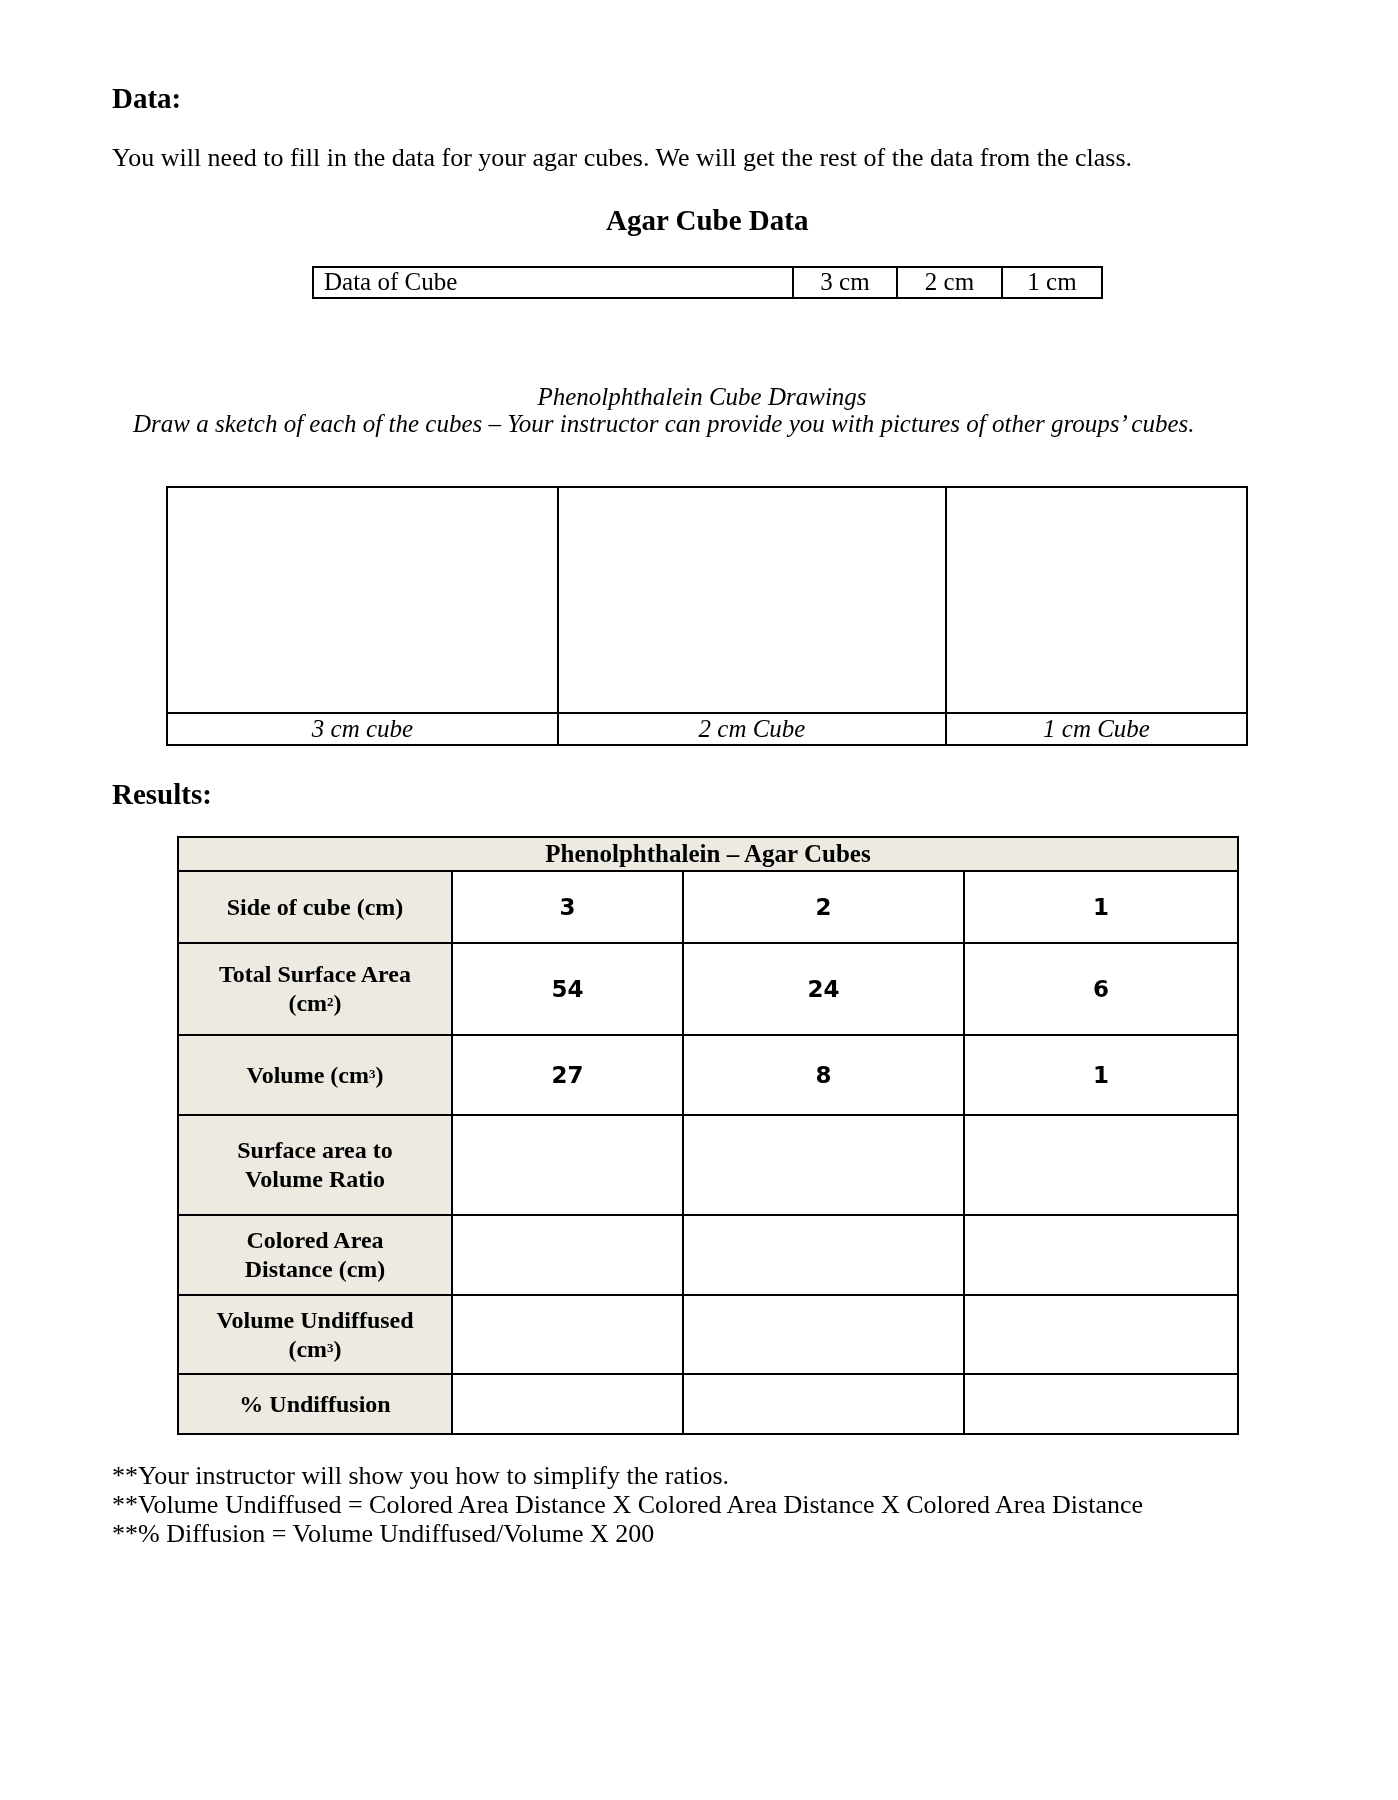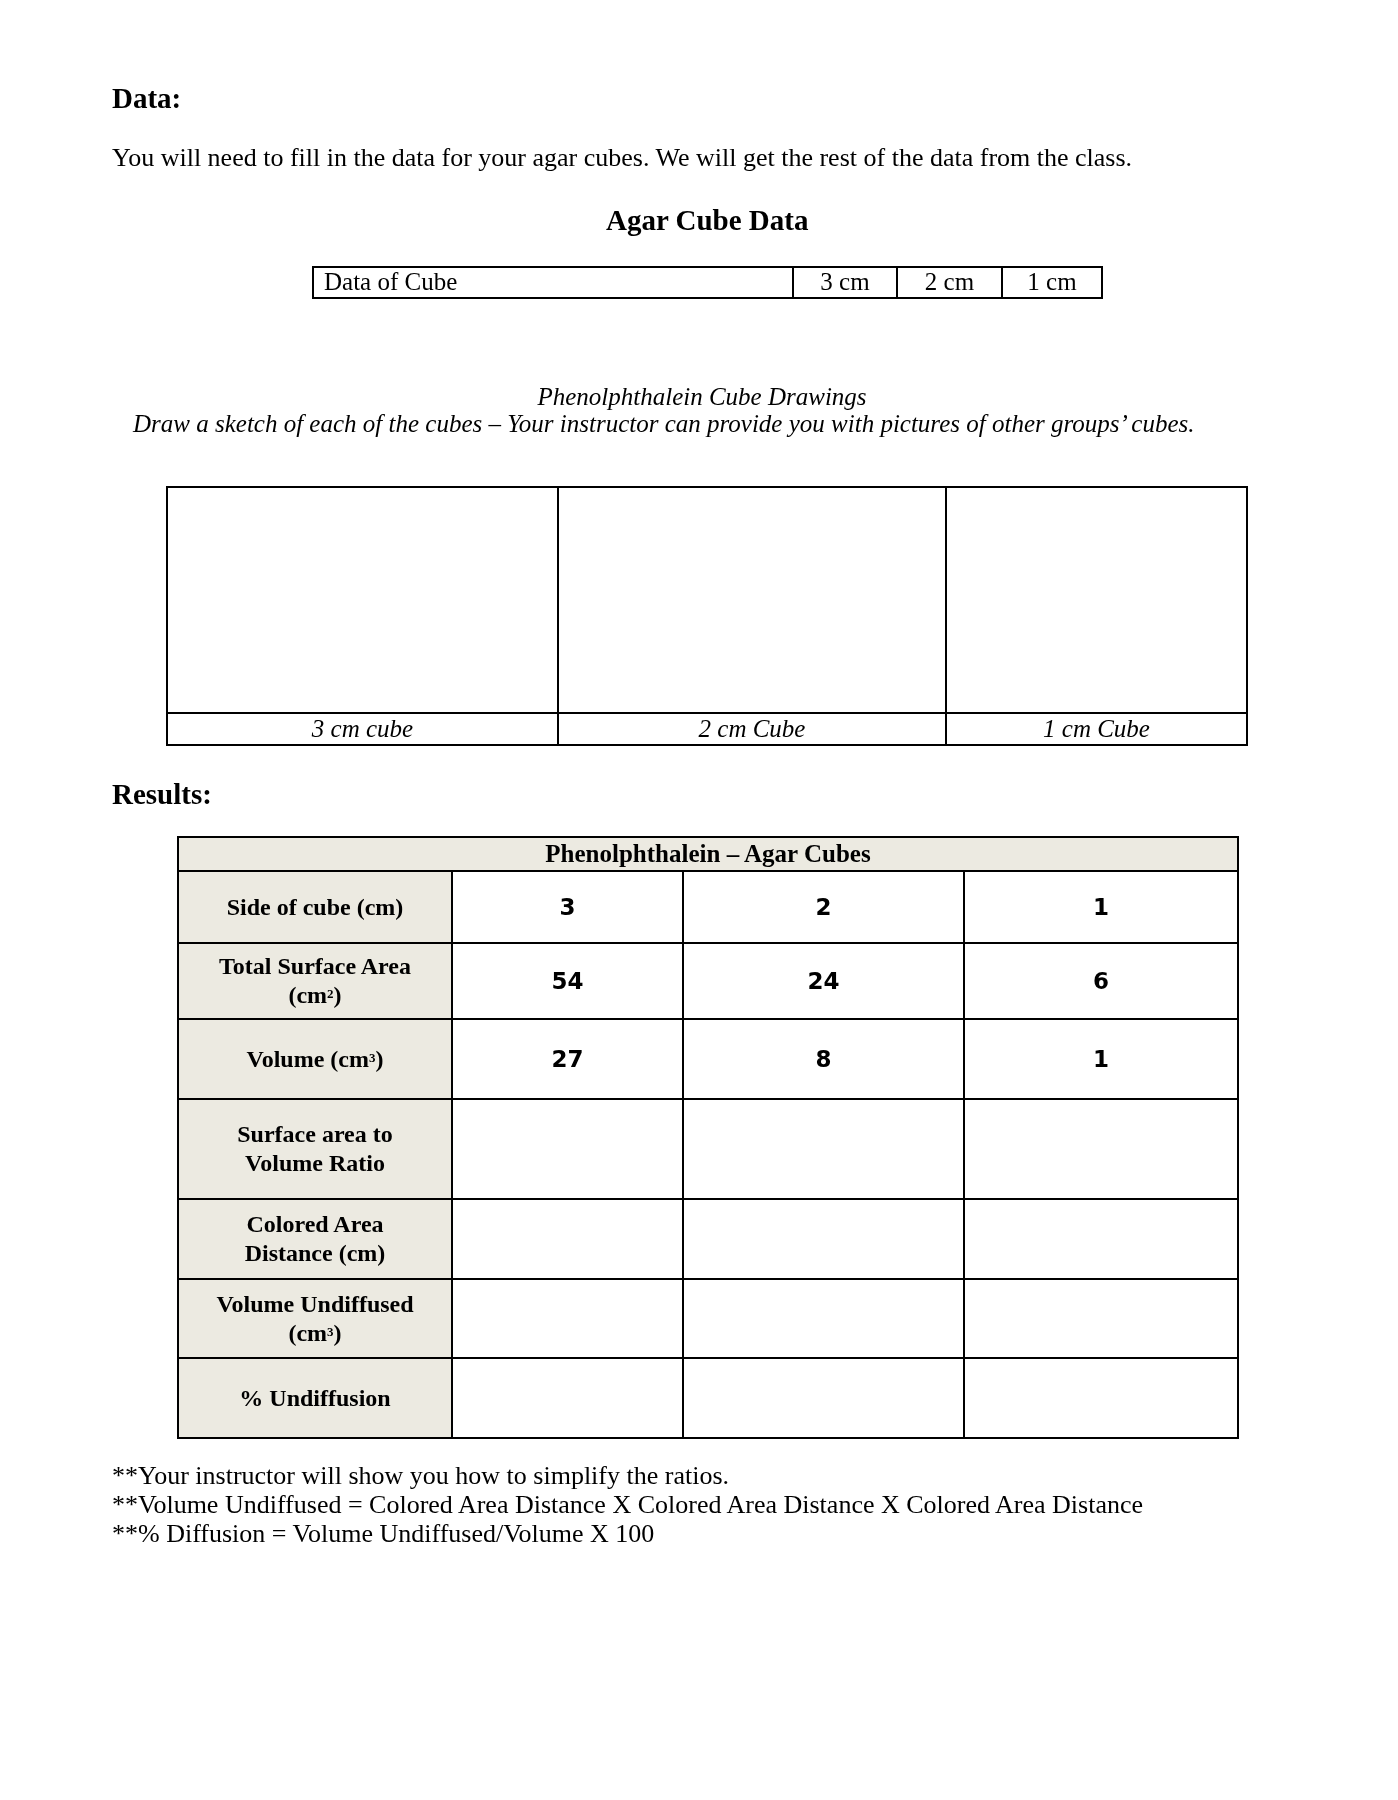--- a/index.html
+++ b/index.html
@@ -87,21 +87,21 @@
   <tbody>
       <tr style="height:34px">
     <td class="hdr" colspan="4">Phenolphthalein – Agar Cubes</td>
   </tr>
   <tr style="height:72px">
     <td class="rowlabel">Side of cube (cm)</td>
     <td class="val">3</td>
     <td class="val">2</td>
     <td class="val">1</td>
   </tr>
-  <tr style="height:76px">
+  <tr style="height:92px">
     <td class="rowlabel">
       <div>Total Surface Area</div>
       <div><span>(cm</span><sup>2</sup><span>)</span></div>
     </td>
     <td class="val">54</td>
     <td class="val">24</td>
     <td class="val">6</td>
   </tr>
   <tr style="height:80px">
     <td class="rowlabel"><span>Volume (cm</span><sup>3</sup><span>)</span></td>
@@ -129,26 +129,26 @@
   </tr>
   <tr style="height:79px">
     <td class="rowlabel">
       <div>Volume Undiffused</div>
       <div><span>(cm</span><sup>3</sup><span>)</span></div>
     </td>
     <td class="val"></td>
     <td class="val"></td>
     <td class="val"></td>
   </tr>
-  <tr style="height:80px">
+  <tr style="height:60px">
     <td class="rowlabel">% Undiffusion</td>
     <td class="val"></td>
     <td class="val"></td>
     <td class="val"></td>
   </tr>
 </tbody>
   </table>
 
 <div class="abs foot" style="left:112px; top:1461px;font-family:Liberation Serif, serif;">
   <div>**Your instructor will show you how to simplify the ratios.</div>
   <div>**Volume Undiffused = Colored Area Distance X Colored Area Distance X Colored Area Distance</div>
-  <div>**% Diffusion = Volume Undiffused/Volume X 100</div>
+  <div>**% Diffusion = Volume Undiffused/Volume X 200</div>
 </div>
 
 </body></html>

